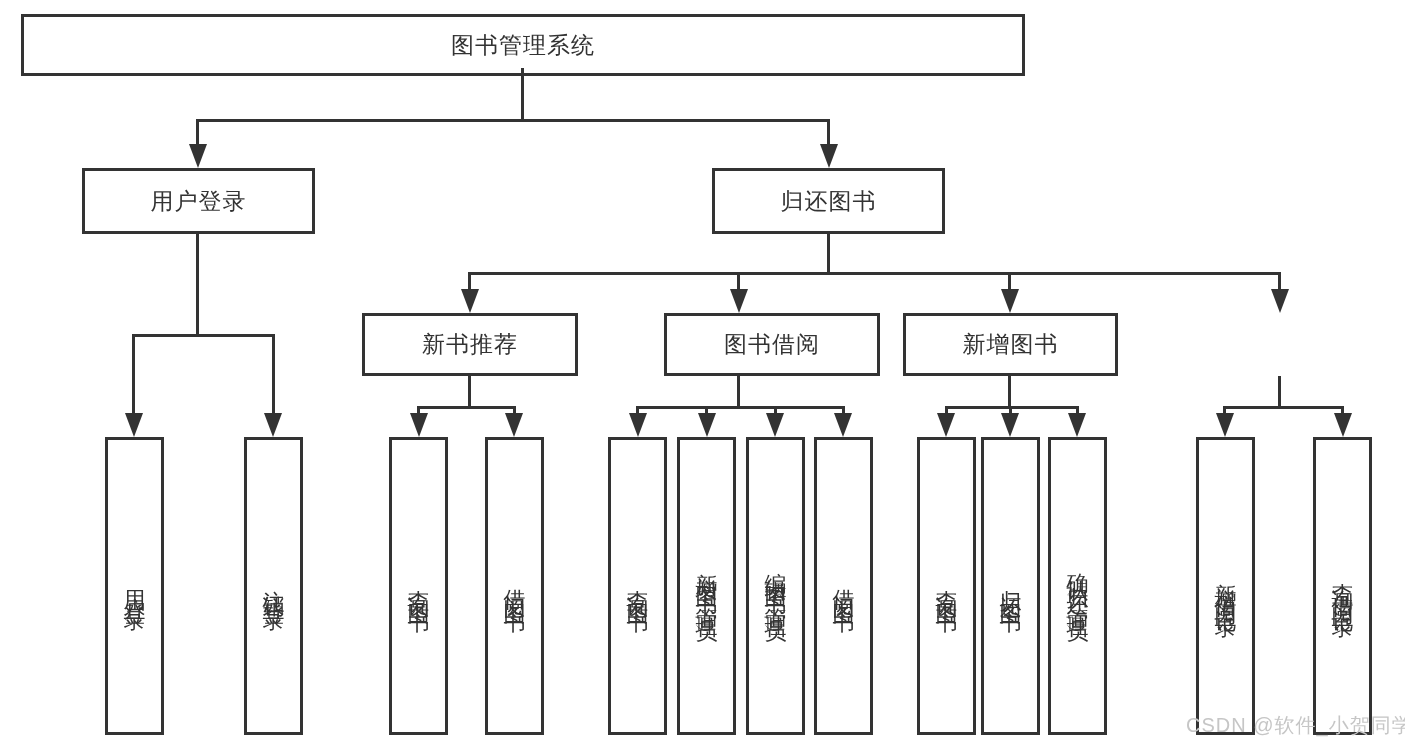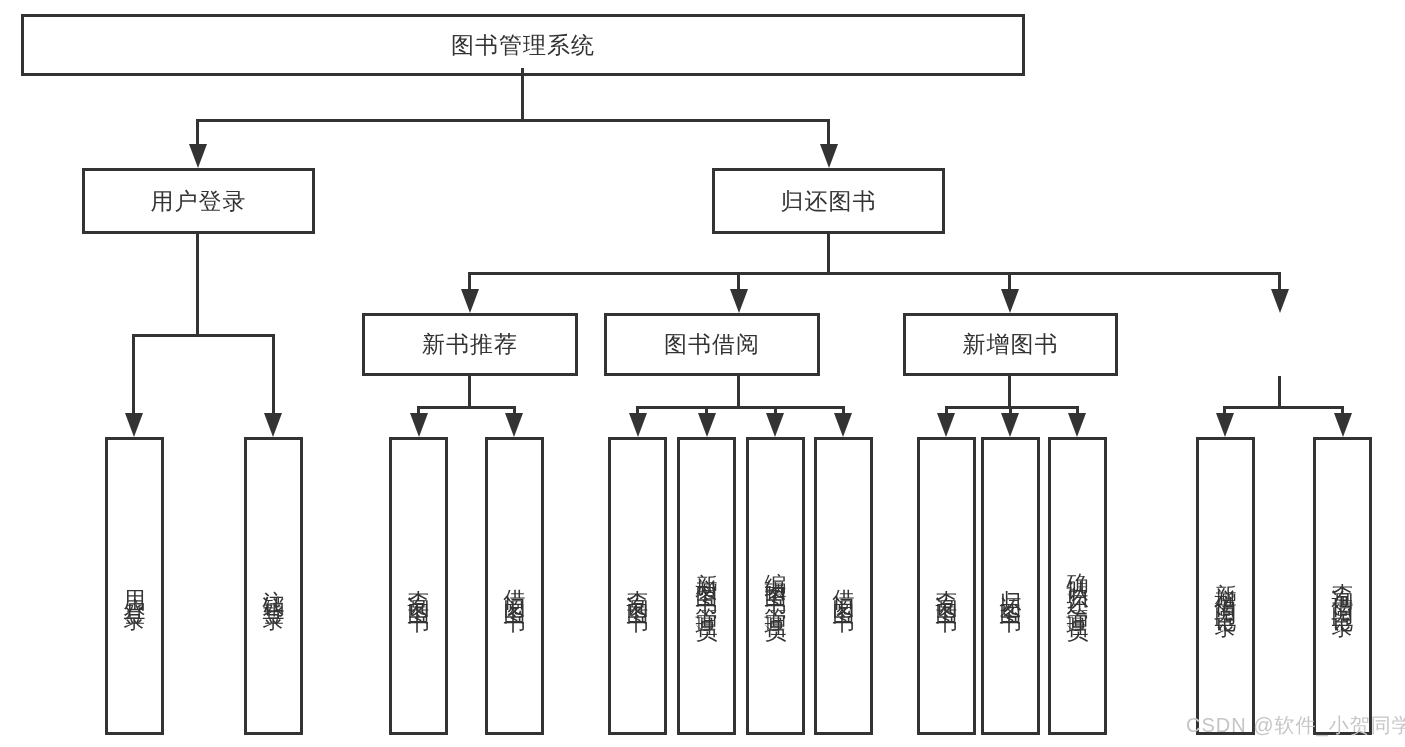--- a/index.html
+++ b/index.html
@@ -93,21 +93,21 @@
   <div class="vline" style="left:737px;top:272px;height:20px"></div>
   <div class="ahead" style="left:730px;top:289px"></div>
   <div class="vline" style="left:1008px;top:272px;height:20px"></div>
   <div class="ahead" style="left:1001px;top:289px"></div>
   <div class="vline" style="left:1278px;top:272px;height:20px"></div>
   <div class="ahead" style="left:1271px;top:289px"></div>
 
   <div class="hbox" style="left:362px;top:313px;width:216px;height:63px">
     <span>新书推荐</span>
   </div>
-  <div class="hbox" style="left:604px;top:313px;width:216px;height:63px">
+  <div class="hbox" style="left:664px;top:313px;width:216px;height:63px">
     <span>图书借阅</span>
   </div>
   <div class="hbox" style="left:903px;top:313px;width:215px;height:63px">
     <span>新增图书</span>
   </div>
 
   <div class="vline" style="left:468px;top:376px;height:33px"></div>
   <div class="vline" style="left:737px;top:376px;height:33px"></div>
   <div class="vline" style="left:1008px;top:376px;height:33px"></div>
   <div class="vline" style="left:1278px;top:376px;height:33px"></div>

